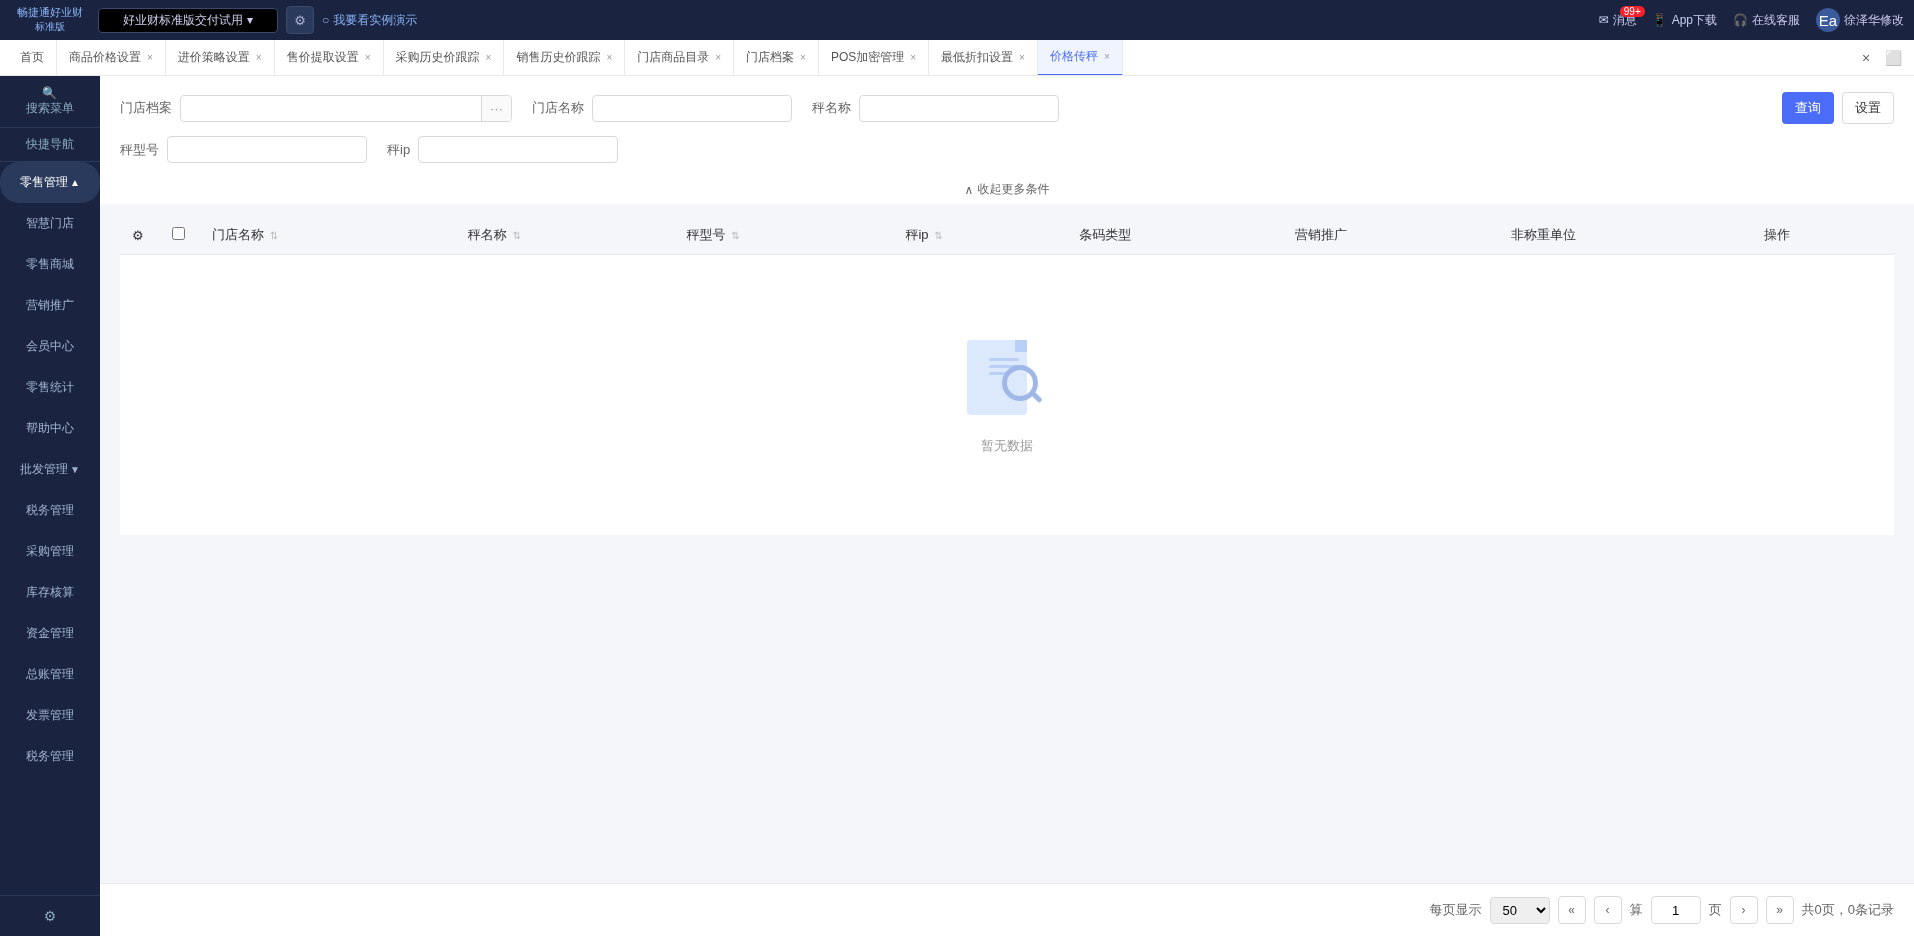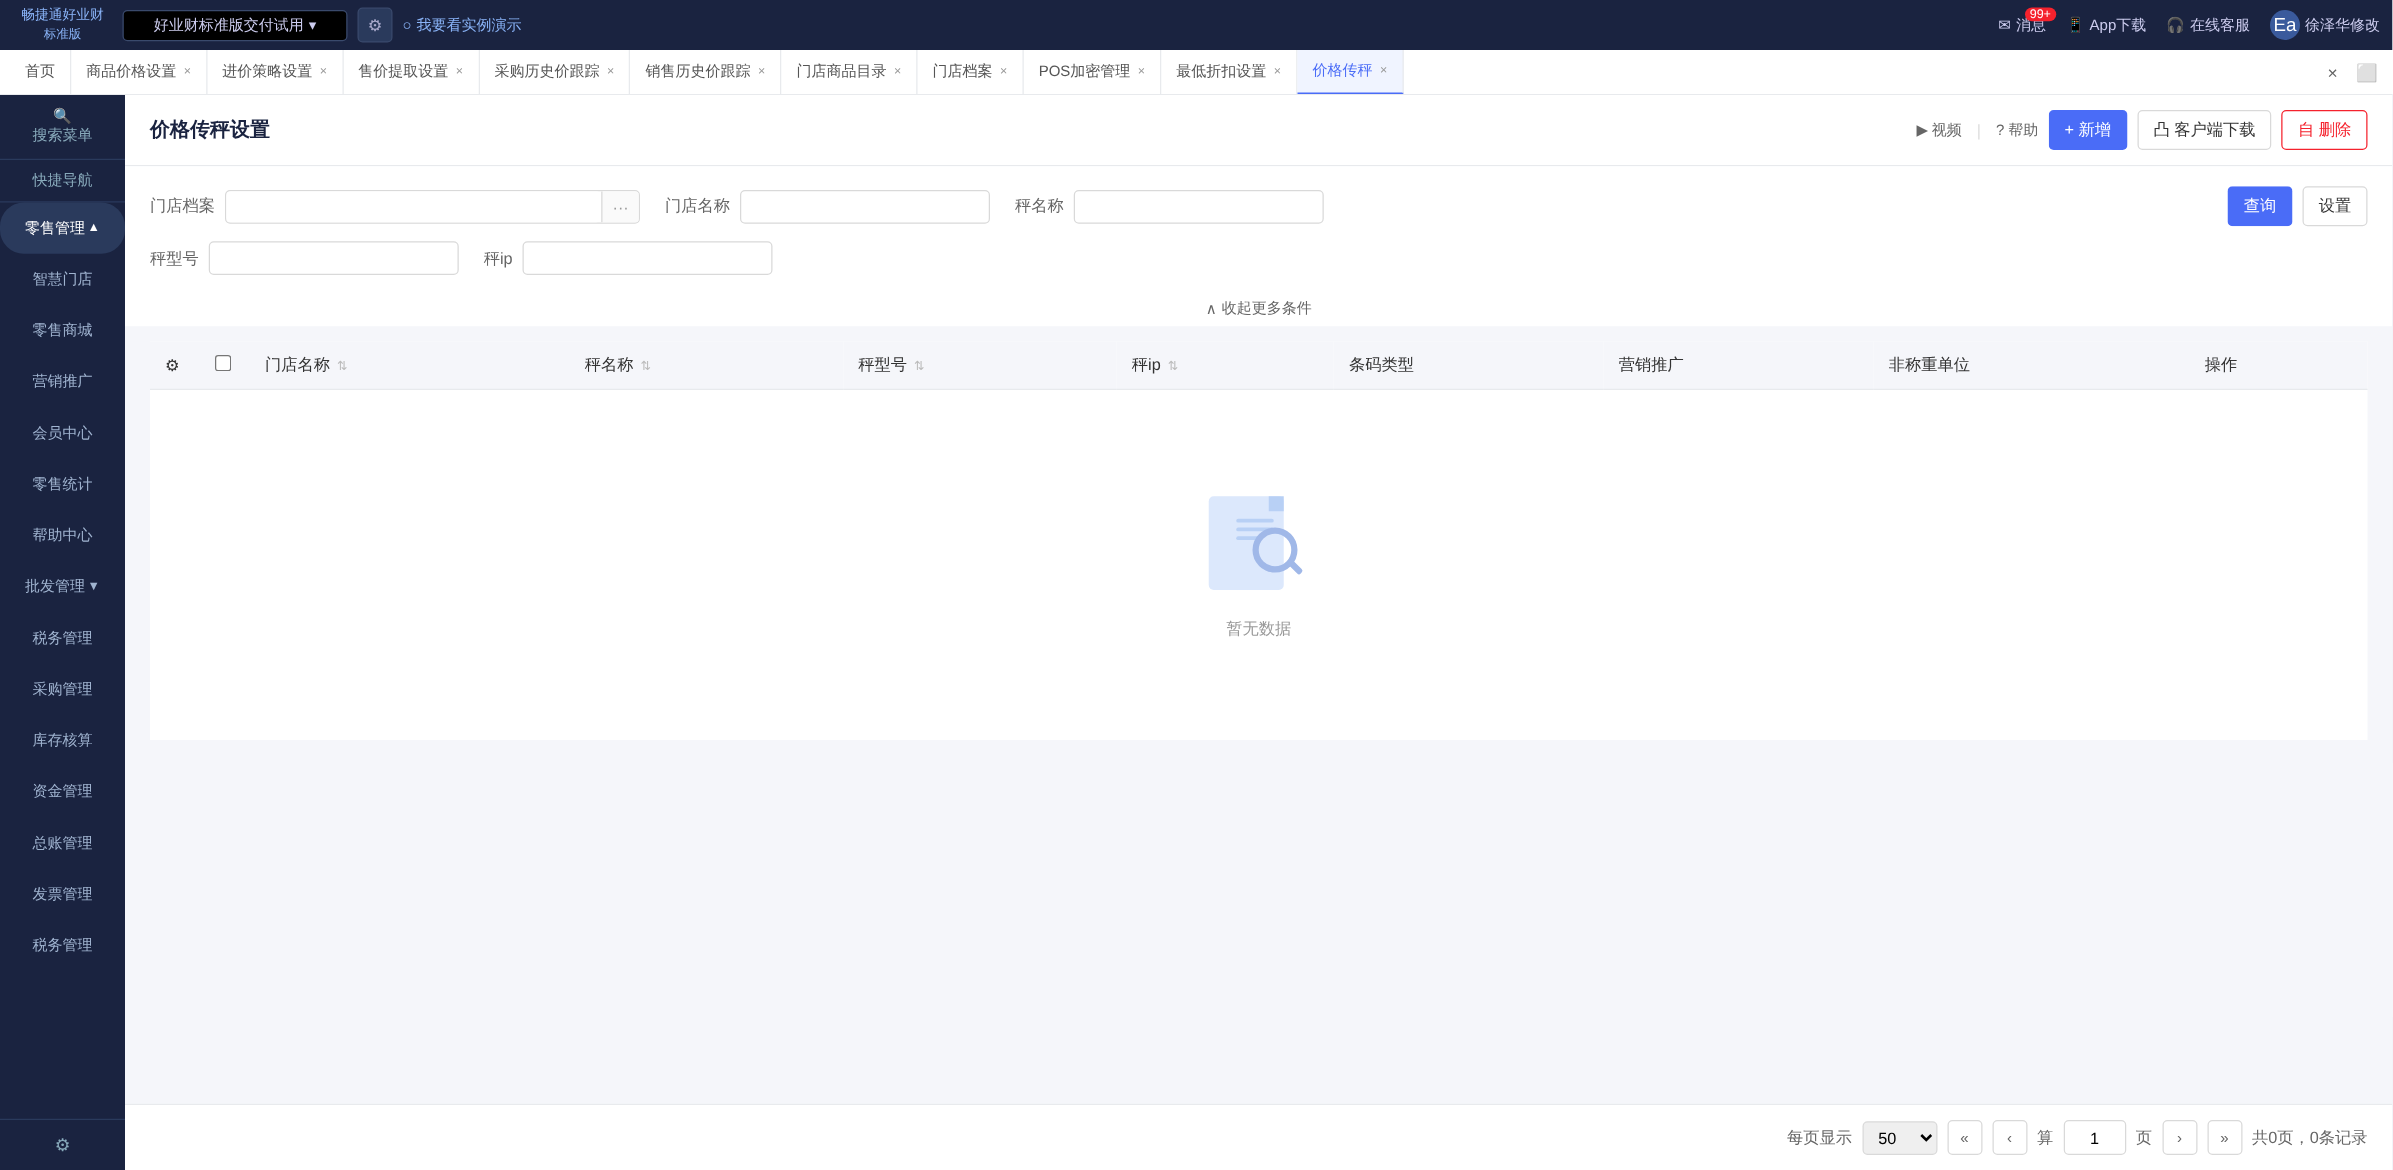--- a/index.html
+++ b/index.html
@@ -245,39 +245,20 @@
     <div class="sidebar-item">
       <span>税务管理</span>
     </div>
     <div class="sidebar-bottom">
       <span class="settings-icon">⚙</span>
     </div>
   </div>
 
   <div class="content">
 
-    <div class="page-header">
-      <div class="page-title-row">
-        <div class="page-title">价格传秤设置</div>
-        <div class="page-actions">
-          <div class="help-link">
-            <span>▶</span>
-            <span>视频</span>
-          </div>
-          <span class="sep">|</span>
-          <div class="help-link">
-            <span>?</span>
-            <span>帮助</span>
-          </div>
-          <button class="btn btn-primary">+ 新增</button>
-          <button class="btn btn-default">凸 客户端下载</button>
-          <button class="btn btn-danger">自 删除</button>
-        </div>
-      </div>
-    </div>
 
     <div class="filter-area">
       <div class="filter-row">
         <div class="filter-item">
           <span class="filter-label">门店档案</span>
           <div class="filter-input-with-icon">
             <input type="text" class="filter-input" style="width: 300px;">
             <span class="filter-input-icon">···</span>
           </div>
         </div>

